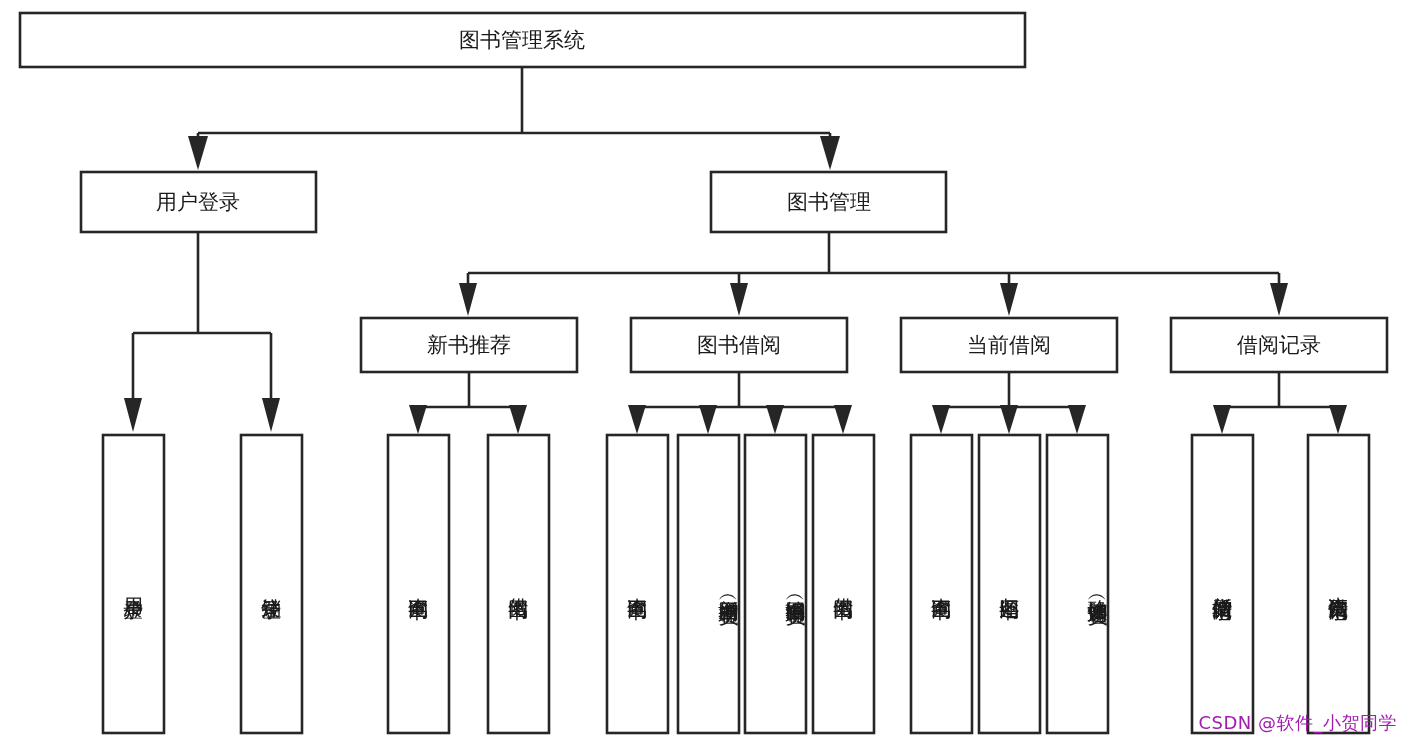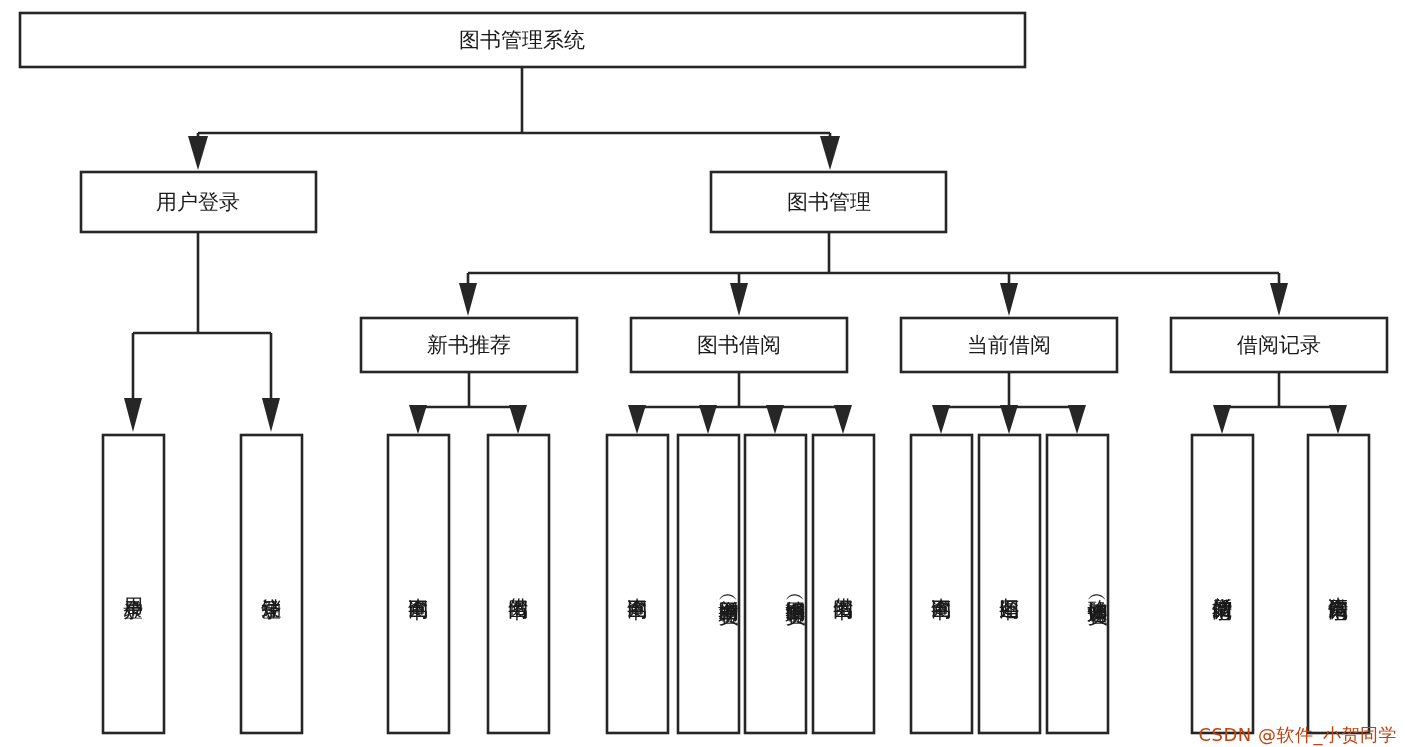--- a/index.html
+++ b/index.html
@@ -64,24 +64,24 @@
     letter-spacing: 1px;
     white-space: nowrap;
     pointer-events: none;
     display: flex;
     align-items: center;
     justify-content: center;
   }
   .watermark {
     position: absolute;
     right: 8px;
-    bottom: 0;
+    bottom: 12px;
     font-family: "DejaVu Sans", "Liberation Sans", sans-serif;
     font-size: 18px;
-    color: #c2410c;
+    color: #a21caf;
     white-space: nowrap;
     letter-spacing: 0.5px;
     margin-top: 11px;
   }
 </style>
 </head>
 <body>
 
 <div id="diagram-root">
 

